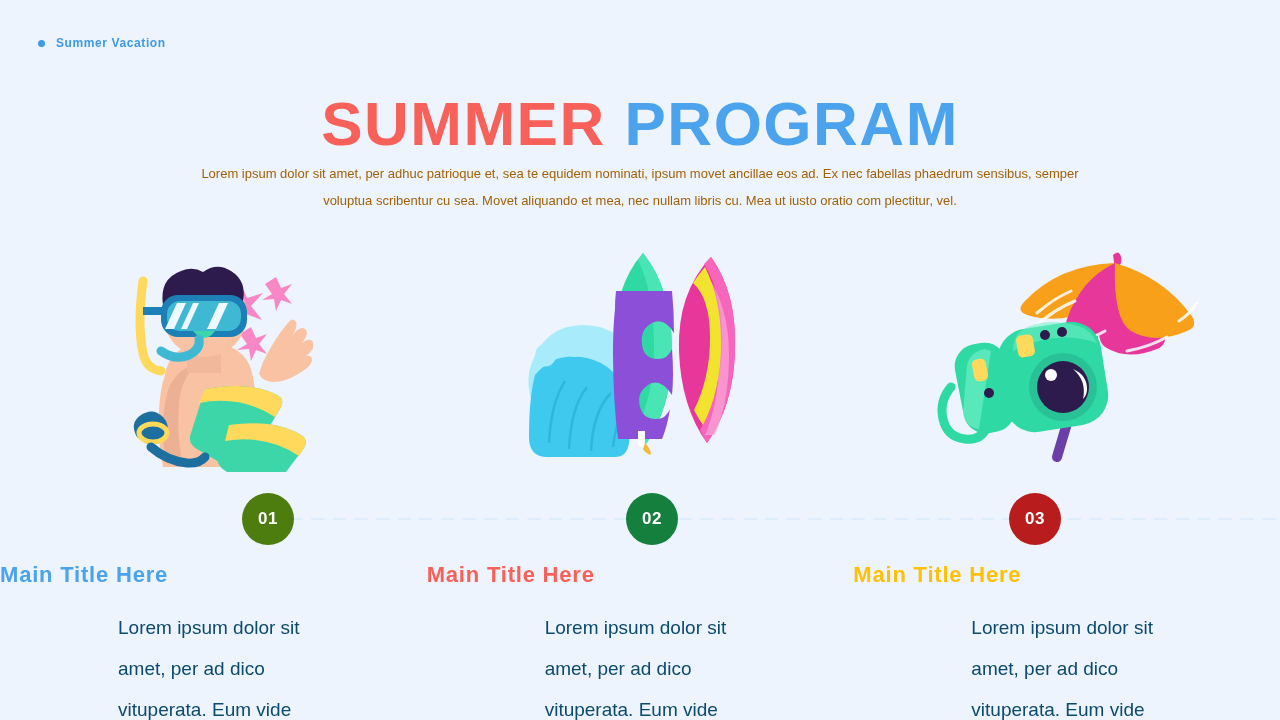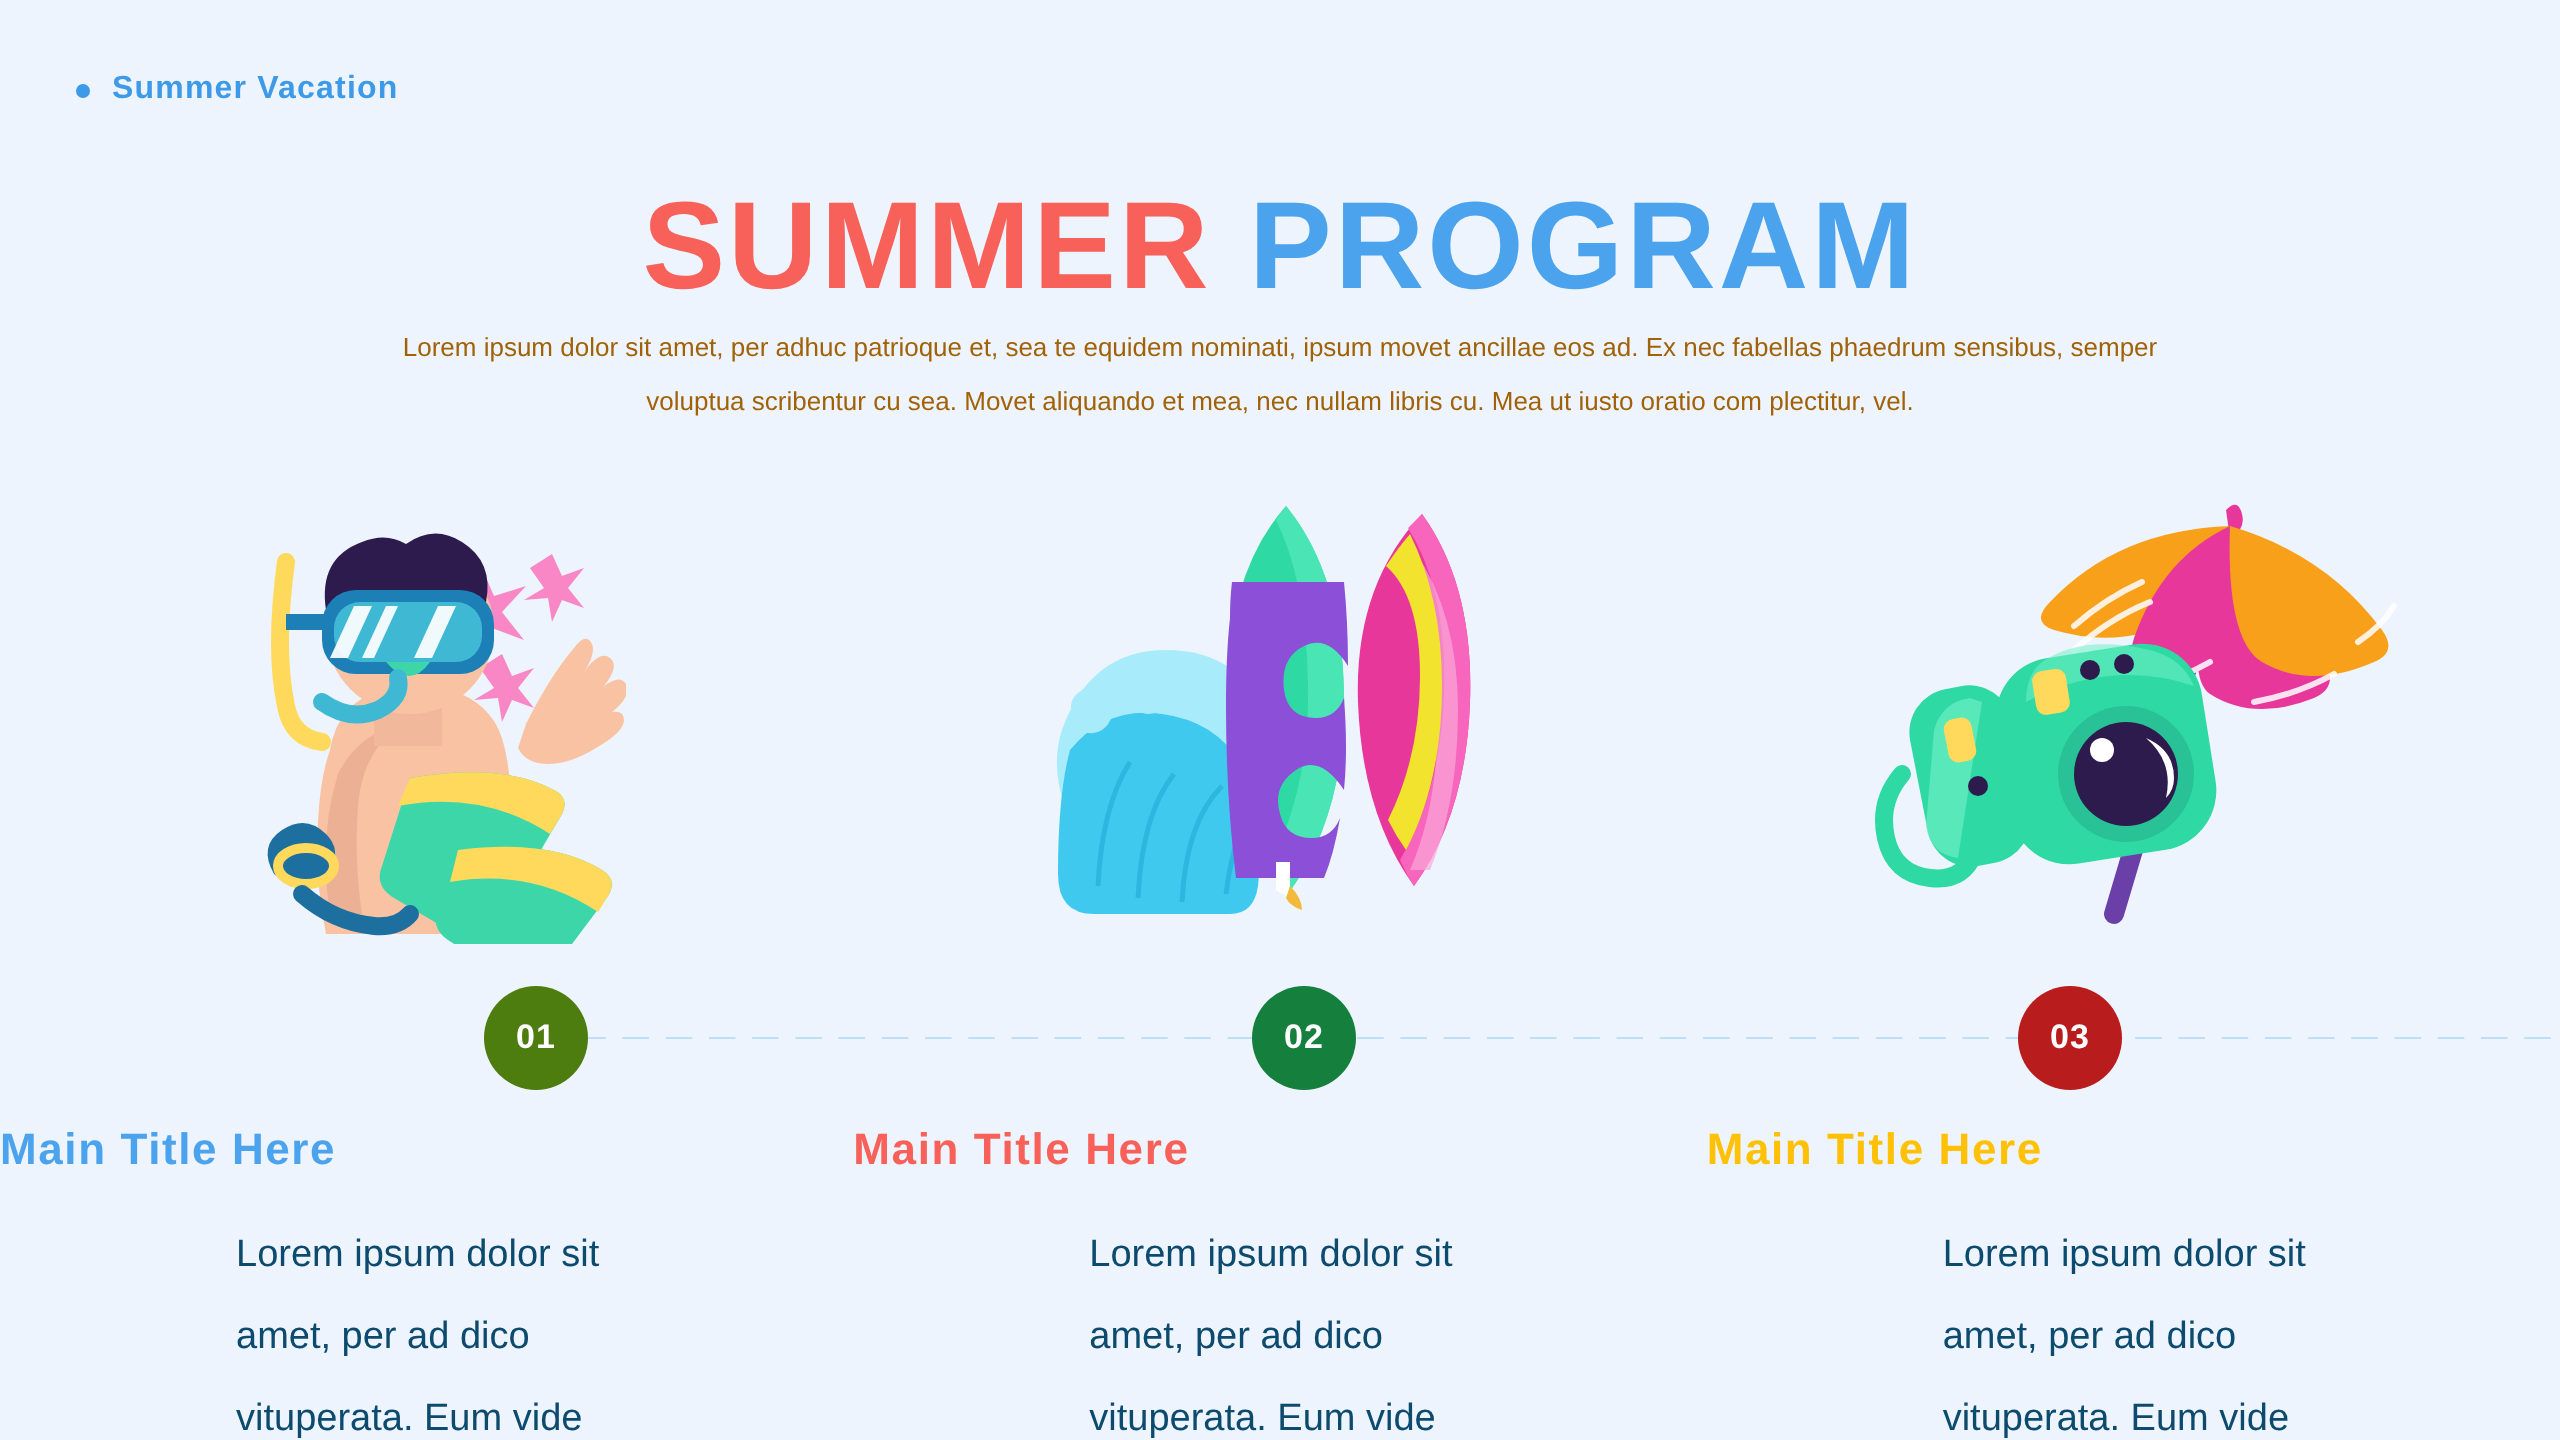--- a/index.html
+++ b/index.html
@@ -17,21 +17,21 @@
     position:absolute;
     left:38px; top:36px;
     display:flex; align-items:center; gap:11px;
   }
   .eyebrow-dot {
     width:7px; height:7px; border-radius:50%;
     background:#3d9ae8;
   }
   .eyebrow-label {
     color:#3d9ae8;
-    font-size:16px;
+    font-size:12px;
     font-weight:bold;
     letter-spacing:.6px;
   }
 
   
   .headline {
     position:absolute;
     top:76px; left:0; width:100%;
     text-align:center;
     font-size:62px;

